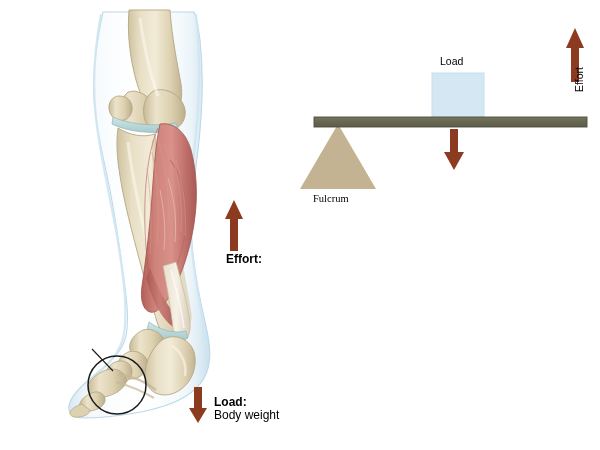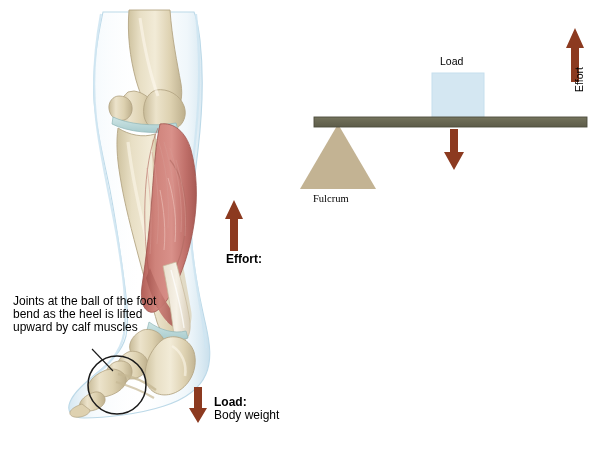--- a/index.html
+++ b/index.html
@@ -284,23 +284,20 @@
     <g>
       <path d="M234,200 L 243,219 L 238,219 L 238,251 L 230,251 L 230,219 L 225,219 Z" fill="#8c3a20"></path>
     </g>
 
     <g>
       <path d="M194,387 L 194,408 L 189,408 L 198,423 L 207,408 L 202,408 L 202,387 Z" fill="#8c3a20"></path>
     </g>
   </svg>
 
   <div class="callout" style="left:13px; top:295px;">
-    <span class="bd">Joints at the ball of the foot
-bend as the heel is lifted
-upward by calf muscles</span>
   </div>
 
   <div class="callout" style="left:226px; top:253px;">
     <span class="hd">Effort:</span>
   </div>
 
   <div class="callout" style="left:214px; top:396px;">
     <span class="hd">Load:</span>
     <span class="bd">Body weight</span>
   </div>

